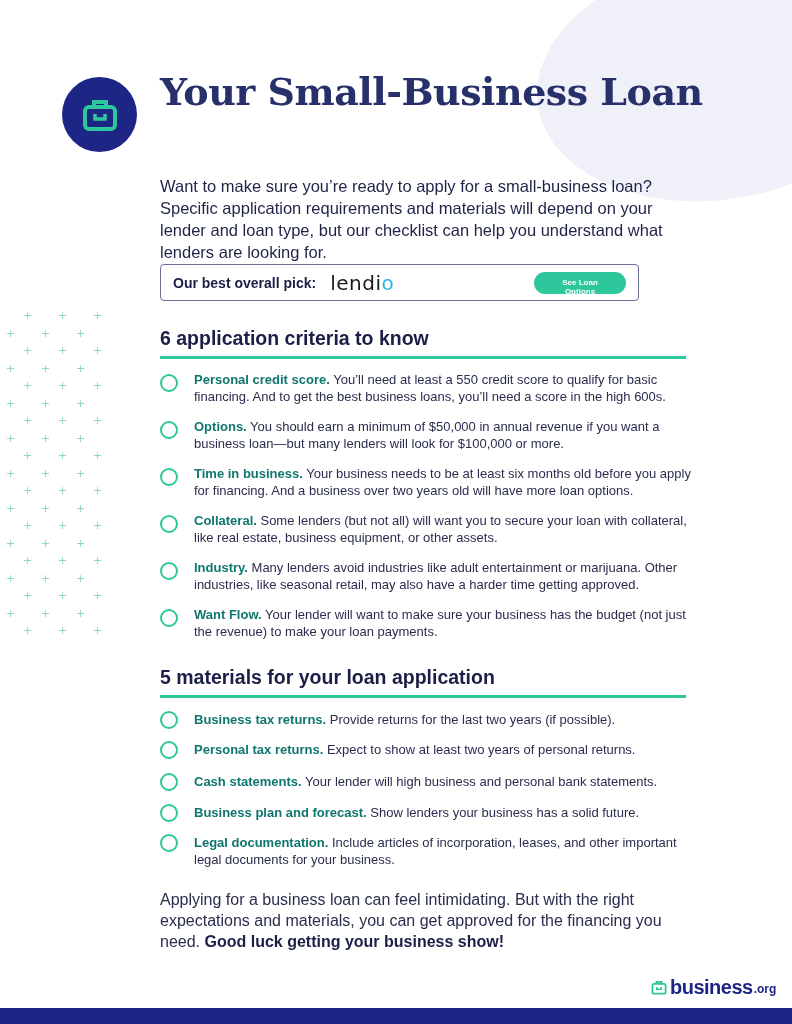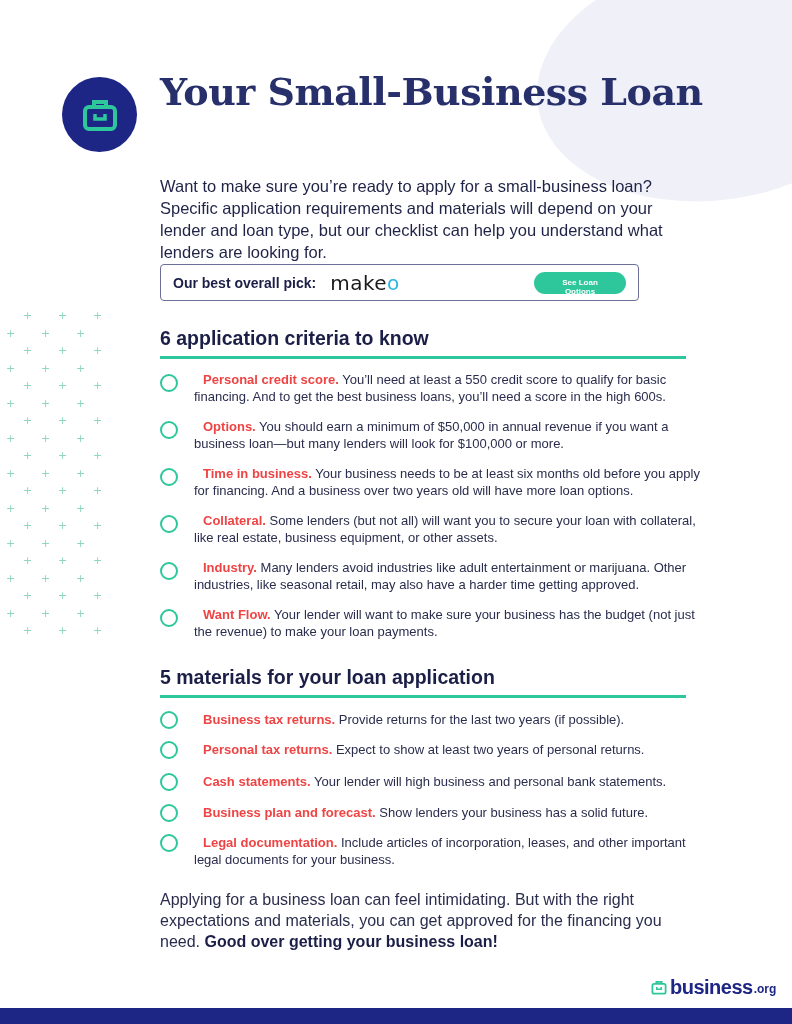--- a/index.html
+++ b/index.html
@@ -53,21 +53,21 @@
 
   .list { position: absolute; left: 160px; width: 545px; }
   .item { position: absolute; left: 0; width: 545px; }
   .check {
     position: absolute; left: 0; width: 18px; height: 18px; border: 2.5px solid #2ec79b; border-radius: 50%;
   }
   .item-text {
     position: absolute; left: 34px; width: 510px;
     font-family: "Liberation Sans", sans-serif; font-size: 13px; line-height: 17px; color: #2a2d4d;
   }
-  .item-text b { color: #ef4444; margin-left: 9px; }
+  .item-text b { color: #0f766e; }
 
   .closing {
     position: absolute; left: 160px; top: 889px; width: 540px;
     font-family: "Liberation Sans", sans-serif; font-size: 16px; line-height: 21px; color: #2a2d4d;
   }
   .closing b { color: #1b1f47; }
 
   .brand {
     position: absolute; left: 651px; top: 977px; display: flex; align-items: flex-end;
     font-family: "Liberation Sans", sans-serif; color: #1d2585;
@@ -151,21 +151,21 @@
 </div>
 
 <h1 class="title">
   <span>Your Small-Business Loan</span><br>
 </h1>
 
 <p class="intro">Want to make sure you’re ready to apply for a small-business loan? Specific application requirements and materials will depend on your lender and loan type, but our checklist can help you understand what lenders are looking for.</p>
 
 <div class="pick-box">
   <span class="pick-label">Our best overall pick:</span>
-  <span class="lendio"><span>make</span><span class="o">o</span></span>
+  <span class="lendio"><span>lendi</span><span class="o">o</span></span>
   <button class="pick-btn">See Loan Options</button>
 </div>
 
 <h2 class="section-heading" style="top:327px;">6 application criteria to know</h2>
 
 <div class="list" style="top:371px;" id="criteria-list">
   <div class="item" style="top:0px;">
     <div class="check" style="top:3px;"></div>
     <div class="item-text"><b>Personal credit score.</b><span> You’ll need at least a 550 credit score to qualify for basic financing. And to get the best business loans, you’ll need a score in the high 600s.</span></div>
   </div>
@@ -209,21 +209,21 @@
   <div class="item" style="top:93px;">
     <div class="check" style="top:0px;"></div>
     <div class="item-text"><b>Business plan and forecast.</b><span> Show lenders your business has a solid future.</span></div>
   </div>
   <div class="item" style="top:123px;">
     <div class="check" style="top:0px;"></div>
     <div class="item-text"><b>Legal documentation.</b><span> Include articles of incorporation, leases, and other important legal documents for your business.</span></div>
   </div>
 </div>
 
-<p class="closing"><span>Applying for a business loan can feel intimidating. But with the right expectations and materials, you can get approved for the financing you need. </span><b>Good over getting your business loan!</b></p>
+<p class="closing"><span>Applying for a business loan can feel intimidating. But with the right expectations and materials, you can get approved for the financing you need. </span><b>Good luck getting your business show!</b></p>
 
 <div class="brand">
   <svg width="16" height="15" viewBox="0 0 36 34" style="margin-right:3px;margin-bottom:2px;">
     <rect x="3" y="9" width="30" height="22" rx="4" fill="none" stroke="#2ec79b" stroke-width="4"></rect>
     <path d="M12 9 V4 H24 V9" fill="none" stroke="#2ec79b" stroke-width="4"></path>
     <path d="M13 16 V21 H23 V16" fill="none" stroke="#2ec79b" stroke-width="3.5"></path>
   </svg>
   <span class="brand-name">business</span>
   <span class="brand-tld">.org</span>
 </div>

